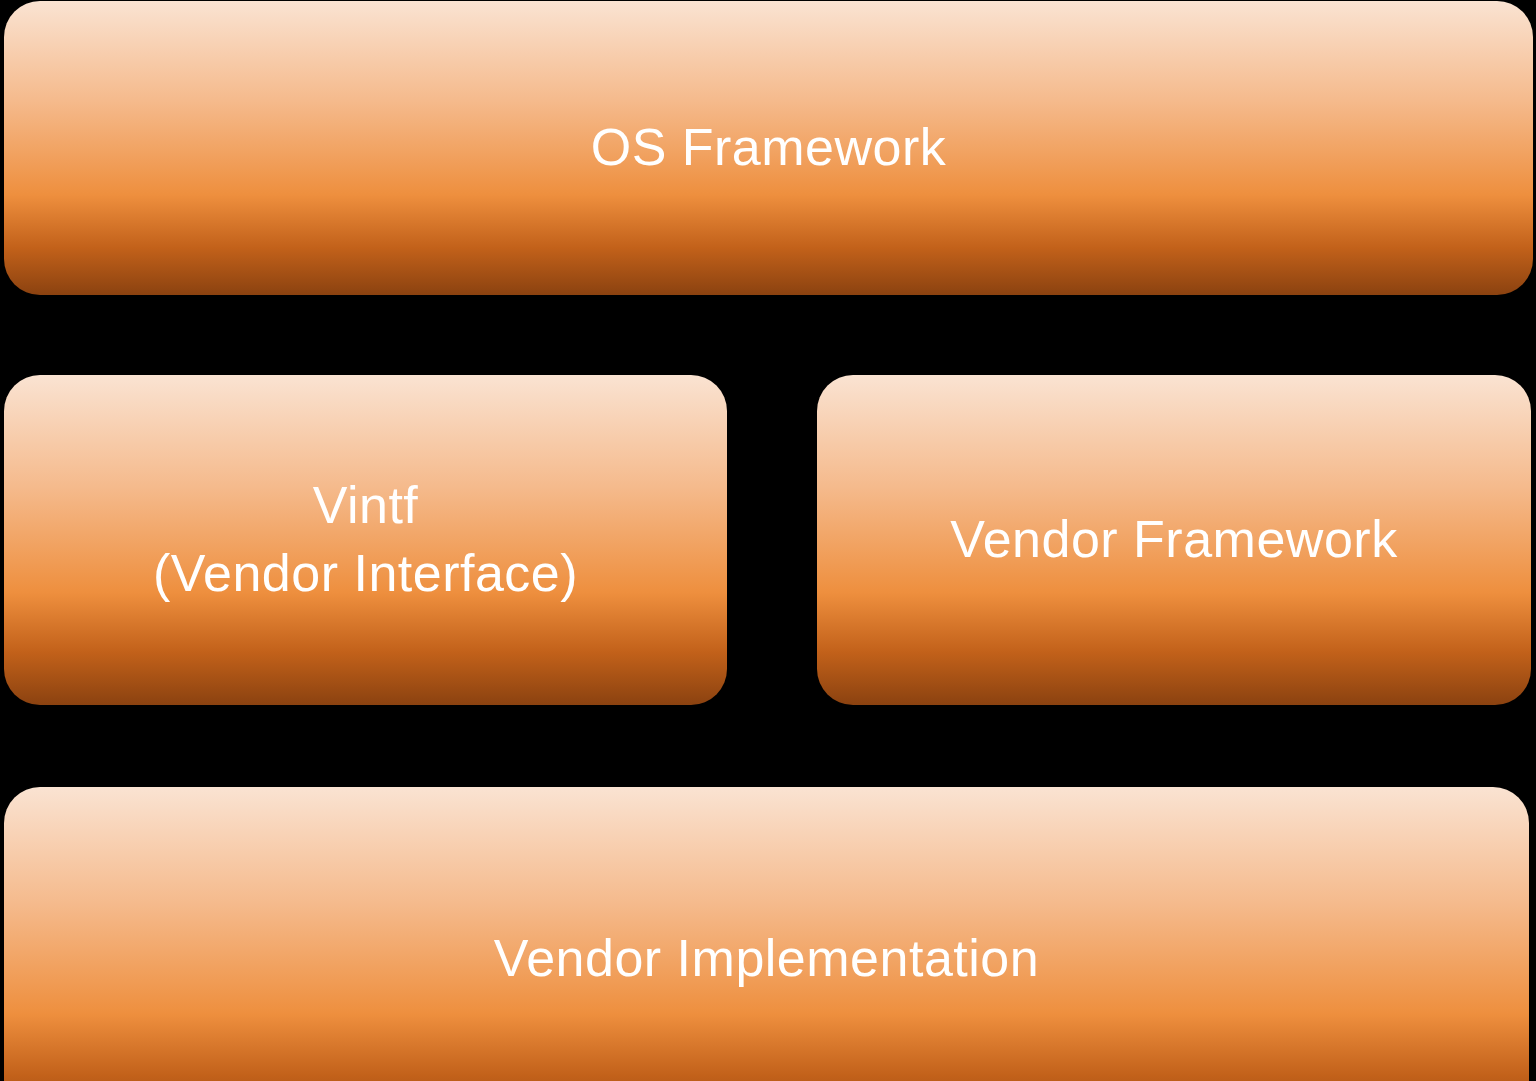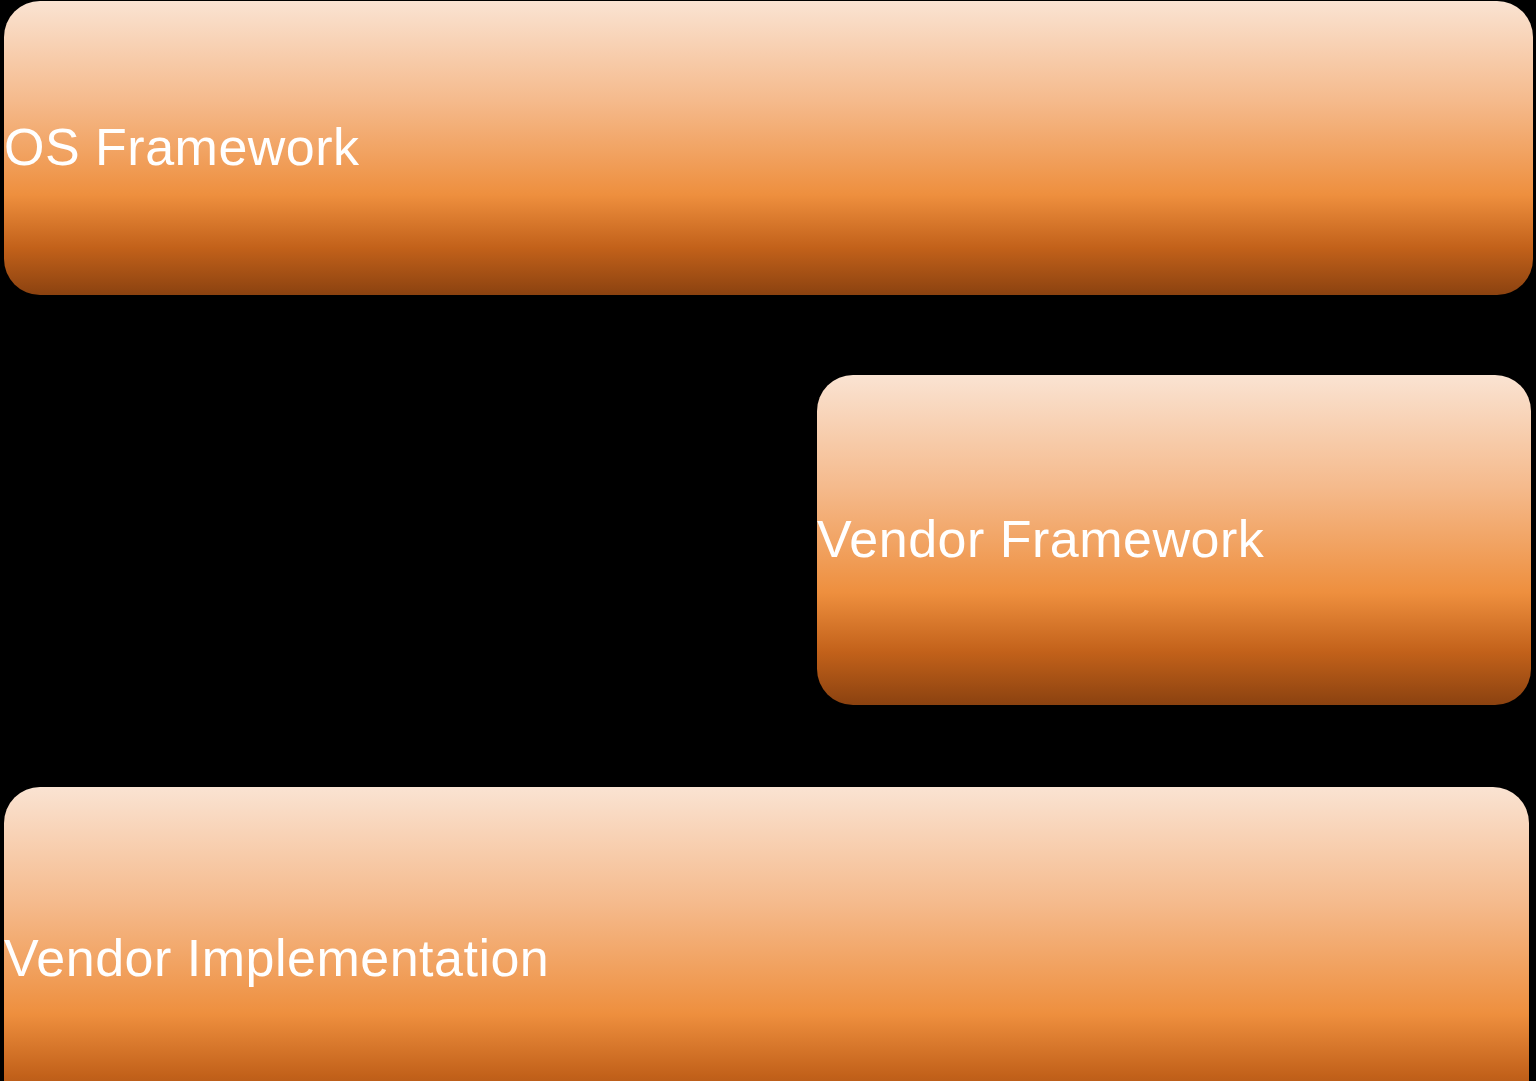--- a/index.html
+++ b/index.html
@@ -30,21 +30,21 @@
     background: linear-gradient(
       180deg,
       var(--box-grad-top) 0%,
       var(--box-grad-upper) 34%,
       var(--box-grad-mid) 66%,
       var(--box-grad-lower) 84%,
       var(--box-grad-bottom) 100%
     );
     display: flex;
     align-items: center;
-    justify-content: flex-start;
+    justify-content: center;
   }
   .block-label {
     color: var(--text);
     font-size: 52px;
     font-weight: 400;
     line-height: 1.3;
     text-align: center;
     white-space: pre-line;
     letter-spacing: 0.5px;
   }
@@ -55,20 +55,24 @@
 </style>
 </head>
 <body>
 
 <div class="diagram">
 
   <div class="block block-os-framework">
     <span class="block-label">OS Framework</span>
   </div>
 
+  <div class="block block-vintf">
+    <span class="block-label">Vintf
+(Vendor Interface)</span>
+  </div>
 
   <div class="block block-vendor-extensions">
     <span class="block-label">Vendor Framework</span>
   </div>
 
   <div class="block block-vendor-impl">
     <span class="block-label">Vendor Implementation</span>
   </div>
 
 </div>

